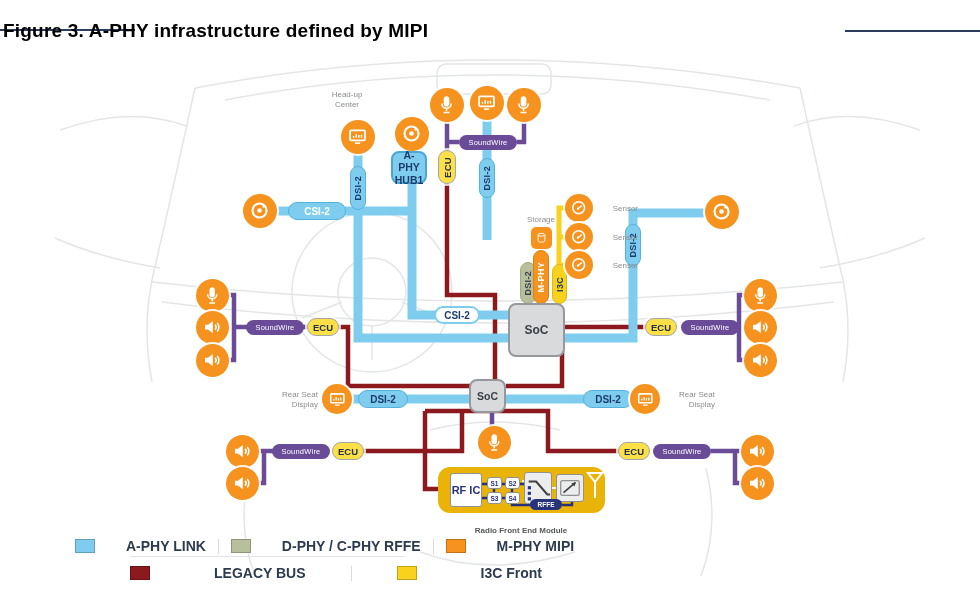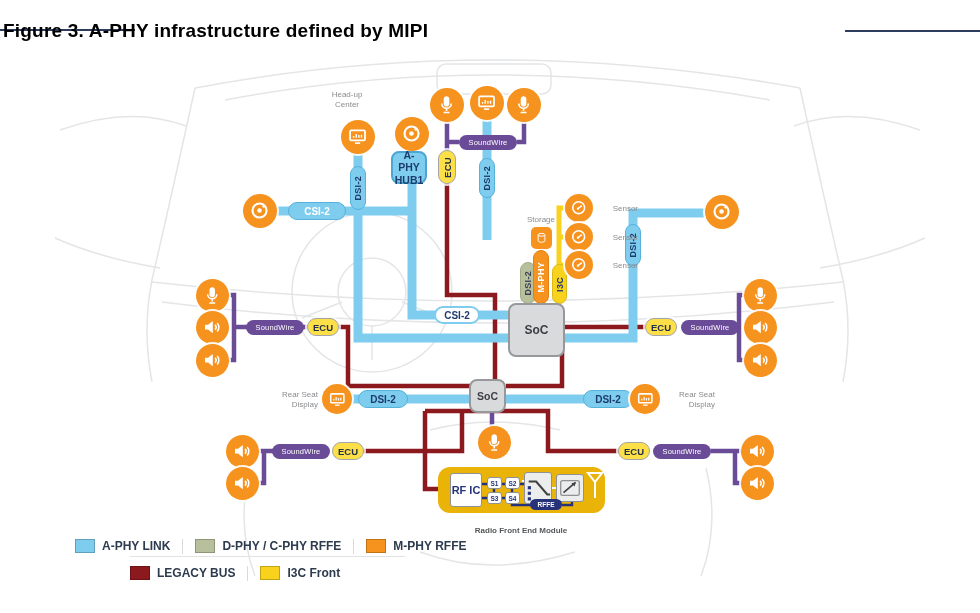--- a/index.html
+++ b/index.html
@@ -35,23 +35,23 @@
   .lbl{position:absolute;color:#8a8c8f;font-size:8px;line-height:1.2;text-align:right;}
   .center{text-align:center;}
   .right{text-align:right;}
   .rfmod{position:absolute;background:#eab308;border-radius:12px;}
   .rfsub{position:absolute;background:#fff;border:1px solid #8f9194;border-radius:3px;display:flex;align-items:center;justify-content:center;color:#26337b;font-weight:700;box-sizing:border-box;}
   .rfgray{background:#eceded;}
   .rffe{position:absolute;background:#26337b;color:#fff;font-size:6.5px;font-weight:700;border-radius:999px;display:flex;align-items:center;justify-content:center;}
   .rflabel{position:absolute;color:#55585a;font-size:8px;font-weight:700;text-align:center;}
   .legend{position:absolute;left:75px;top:536px;}
   .lrow{display:flex;align-items:center;height:20px;}
-  .lrow2{margin-left:55px;border-top:1px solid #e2e2e2;padding-top:6px;width:275px;}
+  .lrow2{margin-left:55px;border-top:1px solid #e2e2e2;padding-top:6px;width:275px;gap:33px;}
   .lswatch{width:18px;height:12px;border:1px solid rgba(0,0,0,.22);margin-right:7px;flex:none;}
-  .ltext{font-size:12px;font-weight:700;color:#2d3b4e;margin-right:12px;white-space:nowrap;}
+  .ltext{font-size:14px;font-weight:700;color:#2d3b4e;margin-right:12px;white-space:nowrap;margin-left:24px;}
   .ldiv{width:1px;height:15px;background:#d9dadb;margin-right:12px;flex:none;}
 </style>
 </head>
 <body>
 
 <svg width="0" height="0" style="position:absolute">
   <defs>
     <symbol id="i-mic" viewBox="0 0 24 24">
       <path d="M12 2.5c1.8 0 3.2 1.4 3.2 3.2v5.4a3.2 3.2 0 0 1-6.4 0V5.7C8.8 3.9 10.2 2.5 12 2.5z" fill="#fff"></path>
       <path d="M6.6 10.8a5.4 5.4 0 0 0 10.8 0" fill="none" stroke="#fff" stroke-width="1.8"></path>
@@ -355,21 +355,21 @@
 
   <div class="legend">
     <div class="lrow">
       <span class="lswatch" style="background: rgb(126, 205, 238);"></span>
       <span class="ltext">A-PHY LINK</span>
       <span class="ldiv"></span>
       <span class="lswatch" style="background: rgb(183, 191, 156);"></span>
       <span class="ltext">D-PHY / C-PHY RFFE</span>
       <span class="ldiv"></span>
       <span class="lswatch" style="background: rgb(246, 146, 30);"></span>
-      <span class="ltext">M-PHY RFFE</span>
+      <span class="ltext">M-PHY MIPI</span>
     </div>
     <div class="lrow lrow2">
       <span class="lswatch" style="background: rgb(139, 25, 30);"></span>
       <span class="ltext">LEGACY BUS</span>
       <span class="ldiv"></span>
       <span class="lswatch" style="background: rgb(248, 210, 28);"></span>
       <span class="ltext">I3C Front</span>
     </div>
   </div>
 

